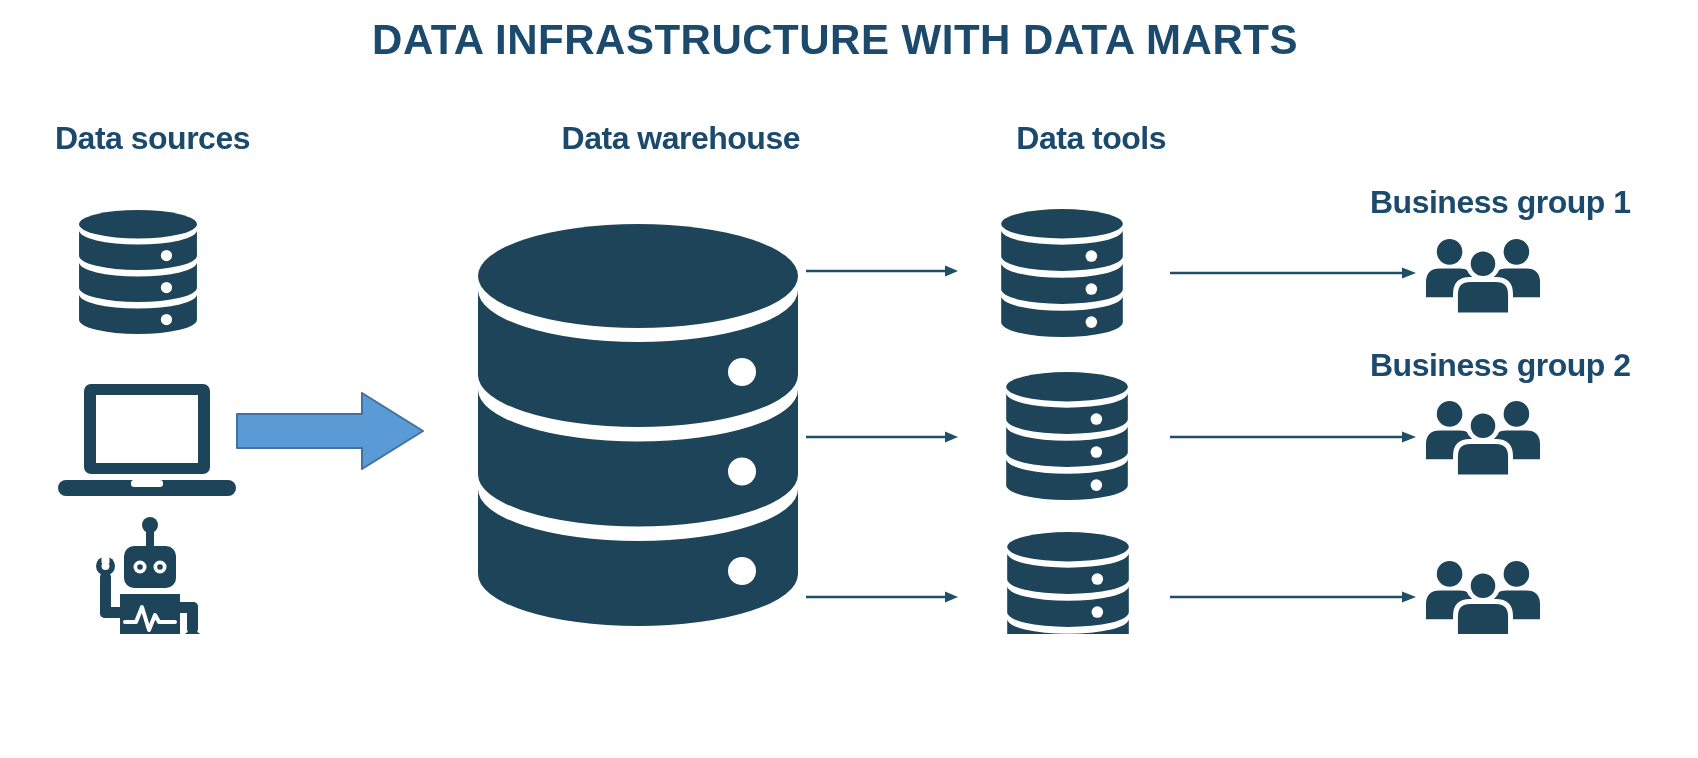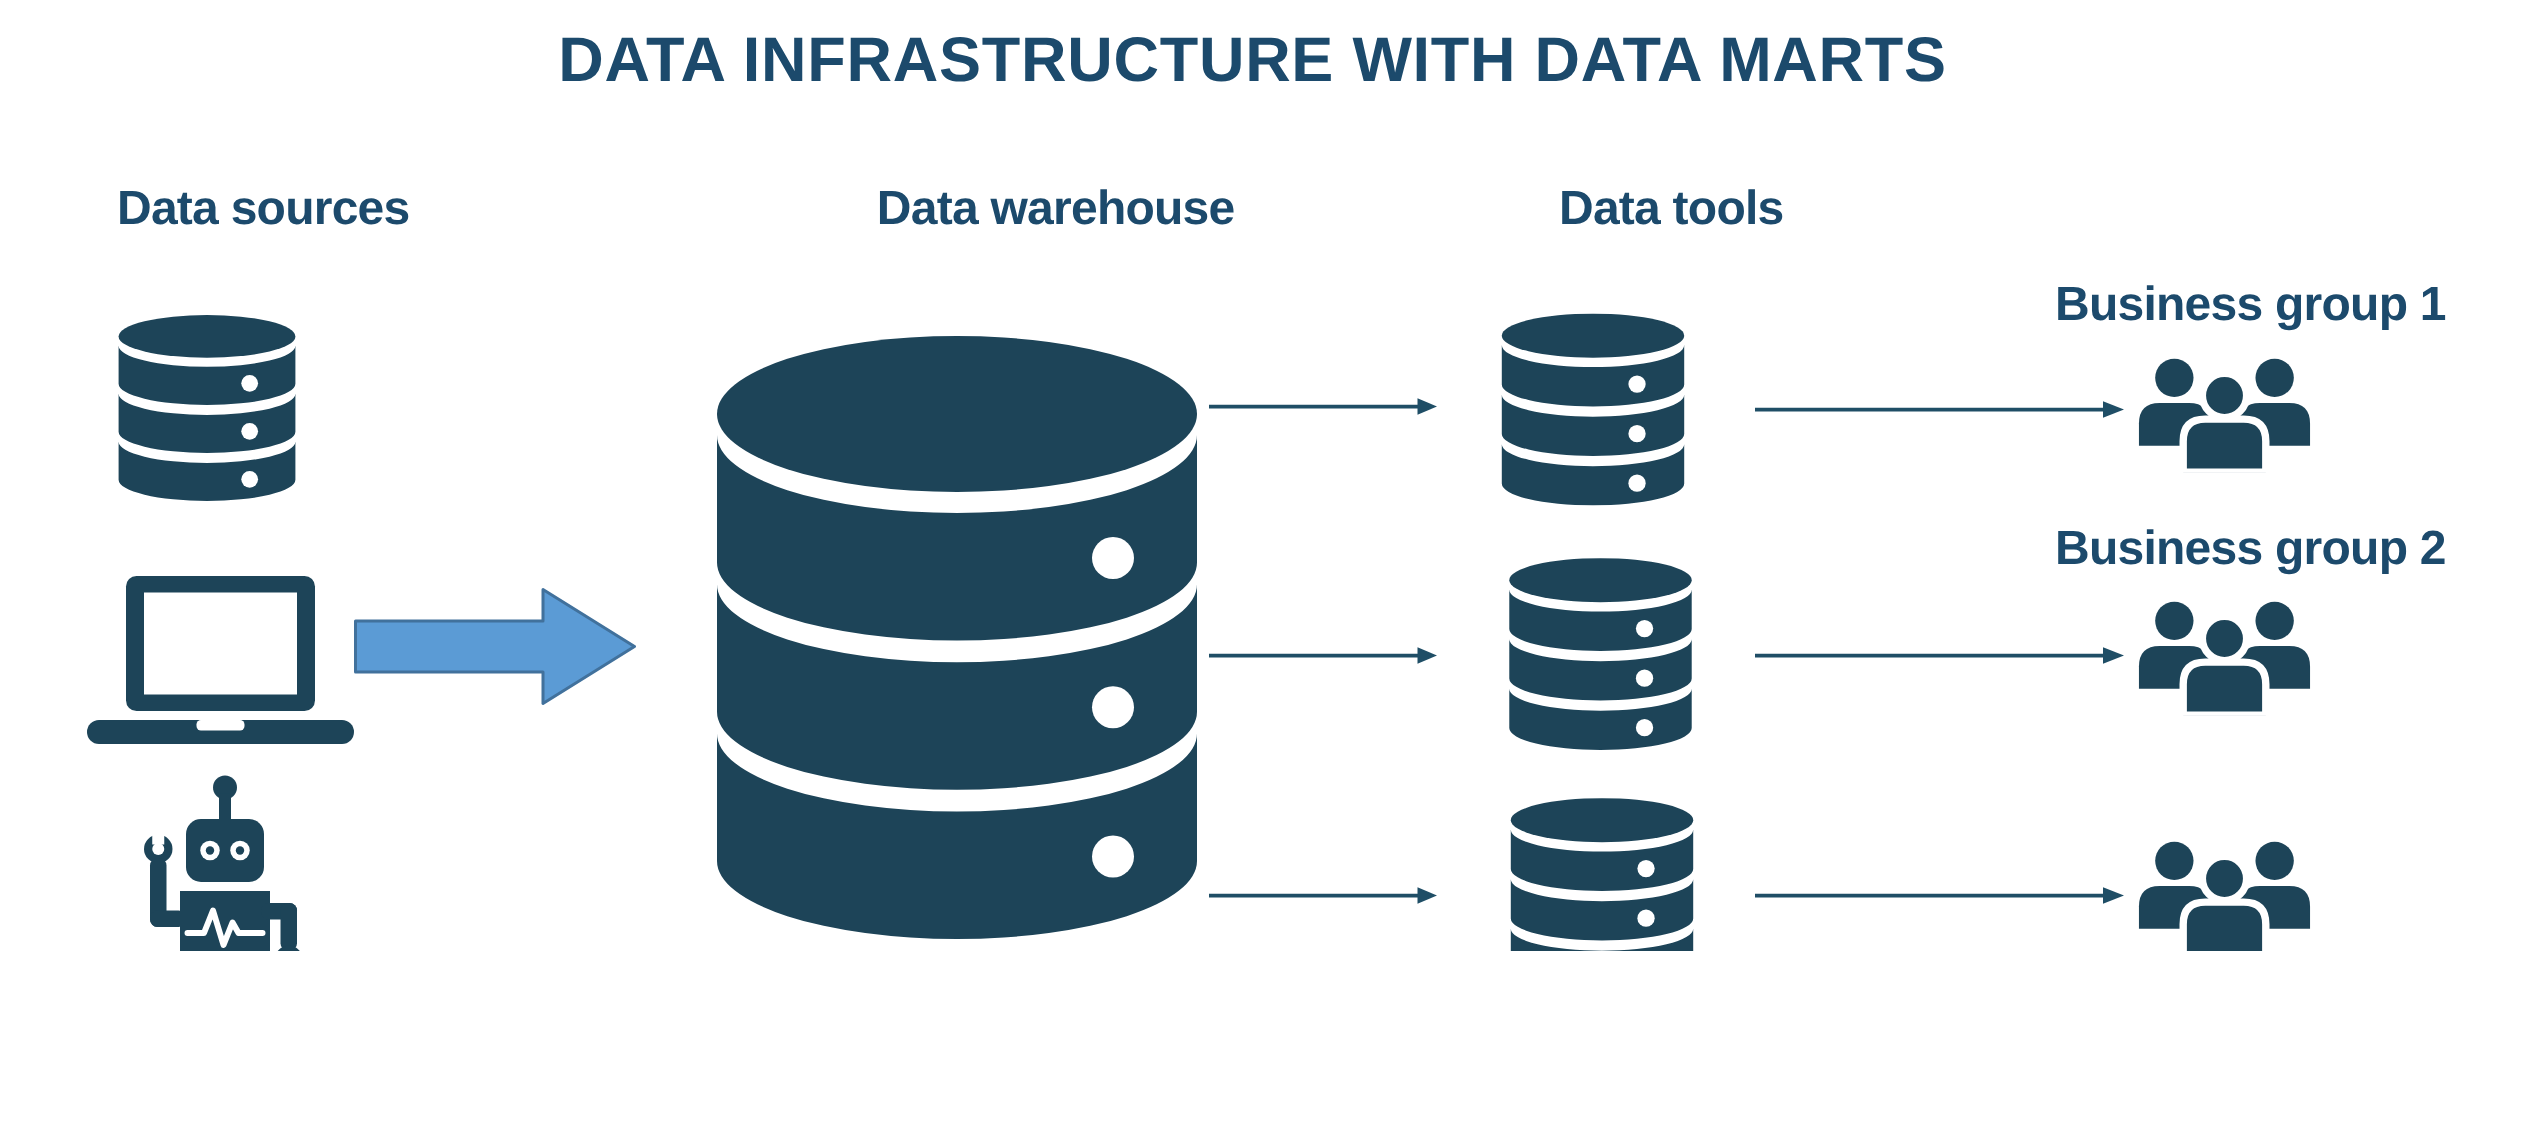--- a/index.html
+++ b/index.html
@@ -27,21 +27,20 @@
     color:var(--text);
     letter-spacing:0.5px;
     white-space:nowrap;
   }
   .label{
     position:absolute;
     font:bold 32px "Liberation Sans", sans-serif;
     color:var(--text);
     letter-spacing:-0.5px;
     white-space:nowrap;
-    margin-left:23px;
   }
   .label.centered{text-align:right;}
   .bg-label{
     position:absolute;left:1370px;width:246px;
     text-align:right;
     font:bold 32px "Liberation Sans", sans-serif;
     color:var(--text);
     letter-spacing:-0.5px;
     white-space:nowrap;
   }

